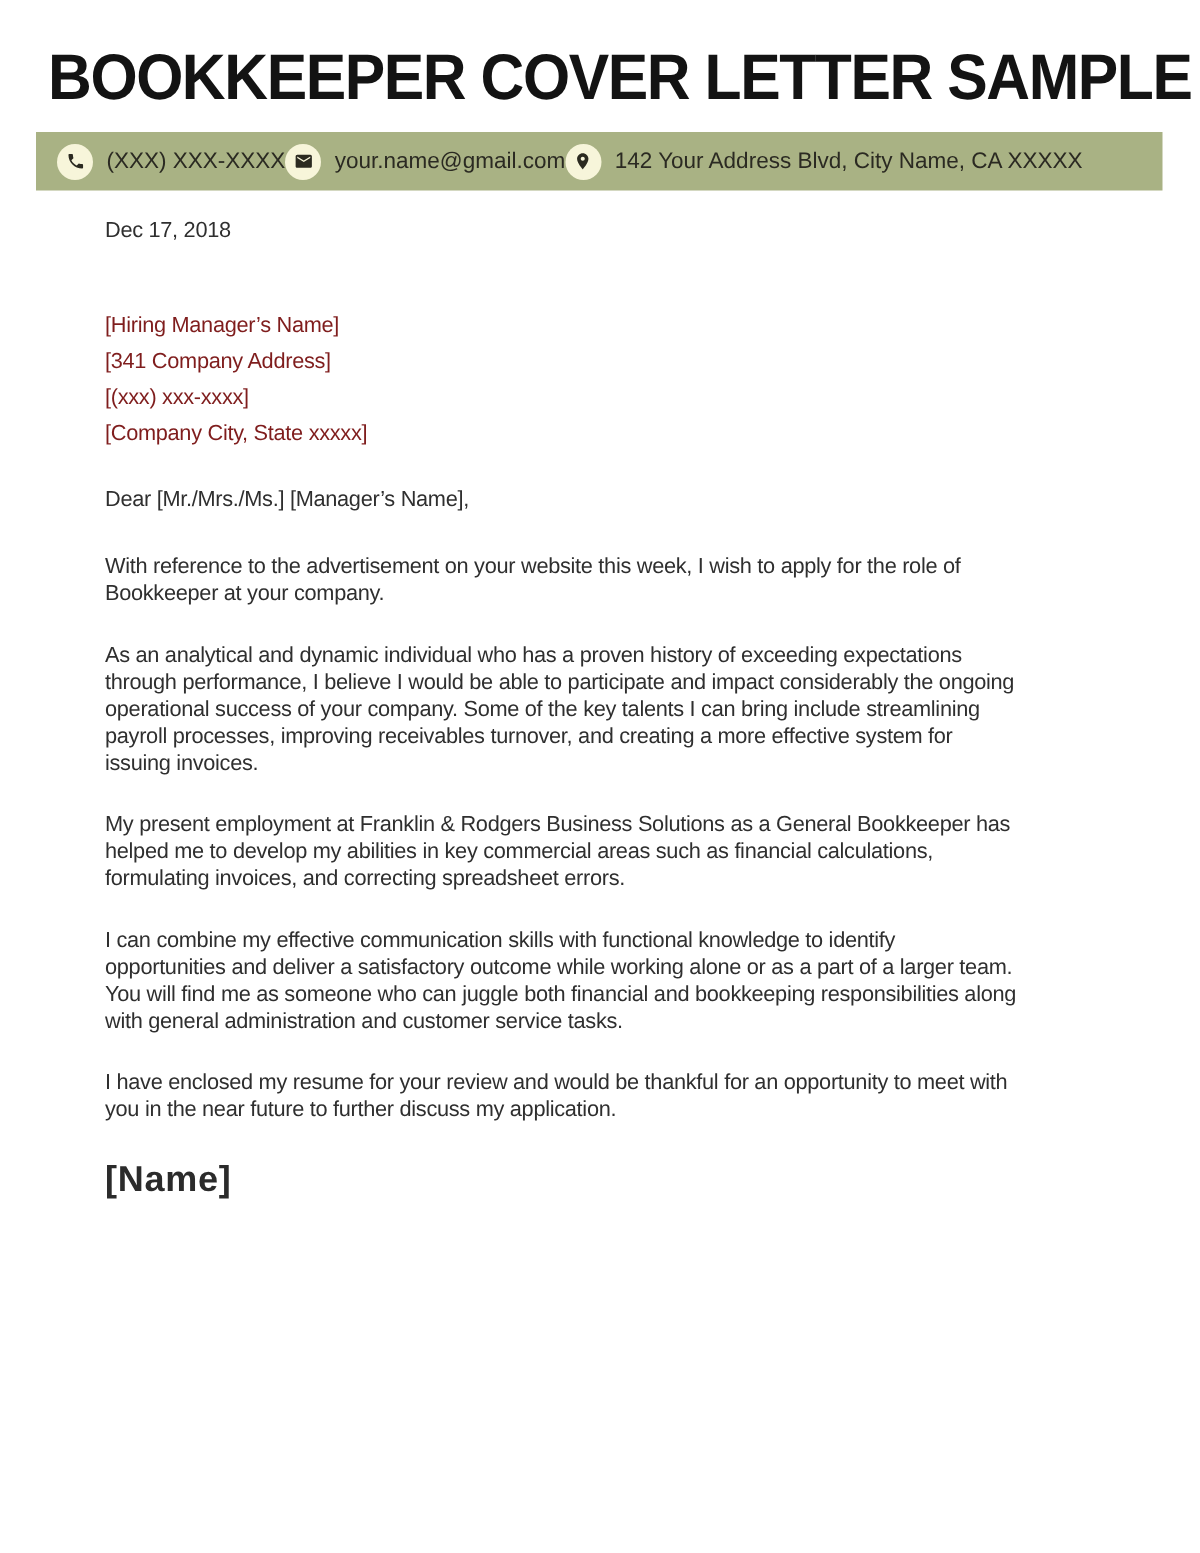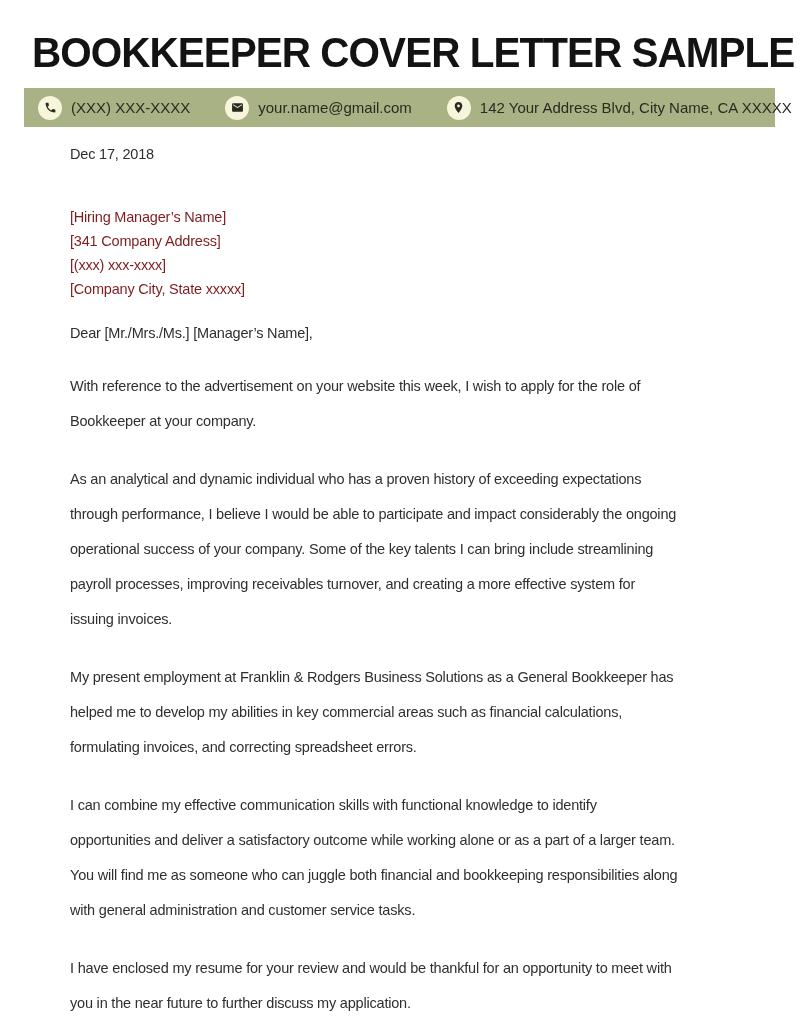--- a/index.html
+++ b/index.html
@@ -27,21 +27,20 @@
     transform: scaleX(0.94);
     transform-origin: 0 50%;
   }
   .contact-bar {
     margin: 9px 25px 0 24px;
     height: 39px;
     background: #a9b284;
     display: flex;
     align-items: center;
     padding: 0 14px;
-    gap: 35px;
   }
   .contact-item {
     display: flex;
     align-items: center;
     gap: 9px;
   }
   .icon-circle {
     width: 24px;
     height: 24px;
     border-radius: 50%;
@@ -76,21 +75,21 @@
   .recipient p {
     margin: 0;
     line-height: 24px;
   }
   .salutation {
     margin: 20px 0 23px;
     line-height: 24.5px;
   }
   .para {
     margin: 0 0 23px;
-    line-height: 35px;
+    line-height: 18px;
     white-space: pre-line;
   }
   .closing {
     margin: 0 0 28px;
     line-height: 24.5px;
   }
   .signature {
     margin: 0;
     font-size: 24px;
     line-height: 30px;
@@ -155,15 +154,16 @@
     <p class="para">My present employment at Franklin &amp; Rodgers Business Solutions as a General Bookkeeper has
 helped me to develop my abilities in key commercial areas such as financial calculations,
 formulating invoices, and correcting spreadsheet errors.</p>
     <p class="para">I can combine my effective communication skills with functional knowledge to identify
 opportunities and deliver a satisfactory outcome while working alone or as a part of a larger team.
 You will find me as someone who can juggle both financial and bookkeeping responsibilities along
 with general administration and customer service tasks.</p>
     <p class="para">I have enclosed my resume for your review and would be thankful for an opportunity to meet with
 you in the near future to further discuss my application.</p>
 
+    <p class="signature">[Name]</p>
   </div>
 
 </div>
 
 </body></html>

